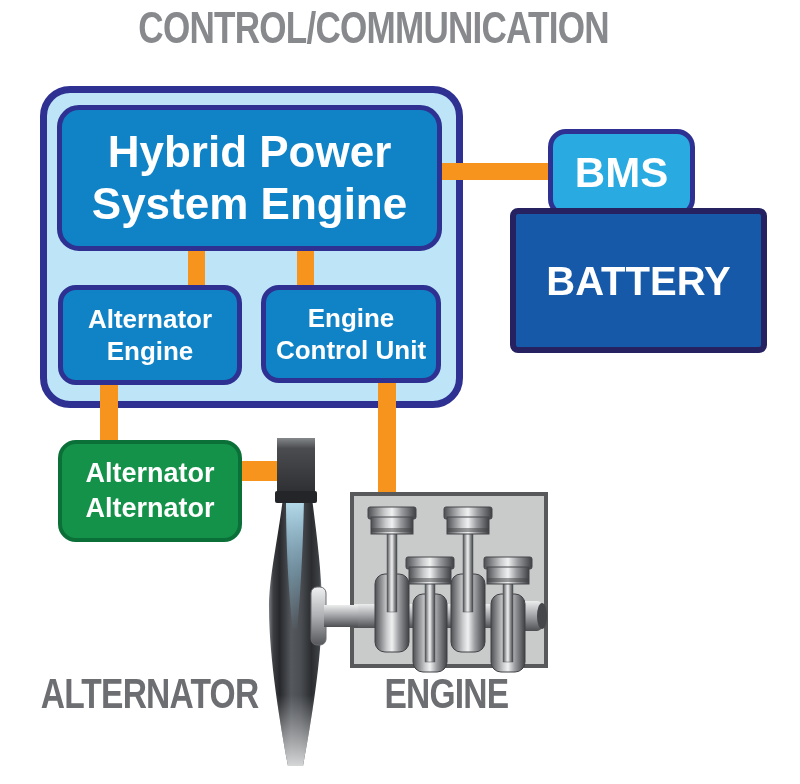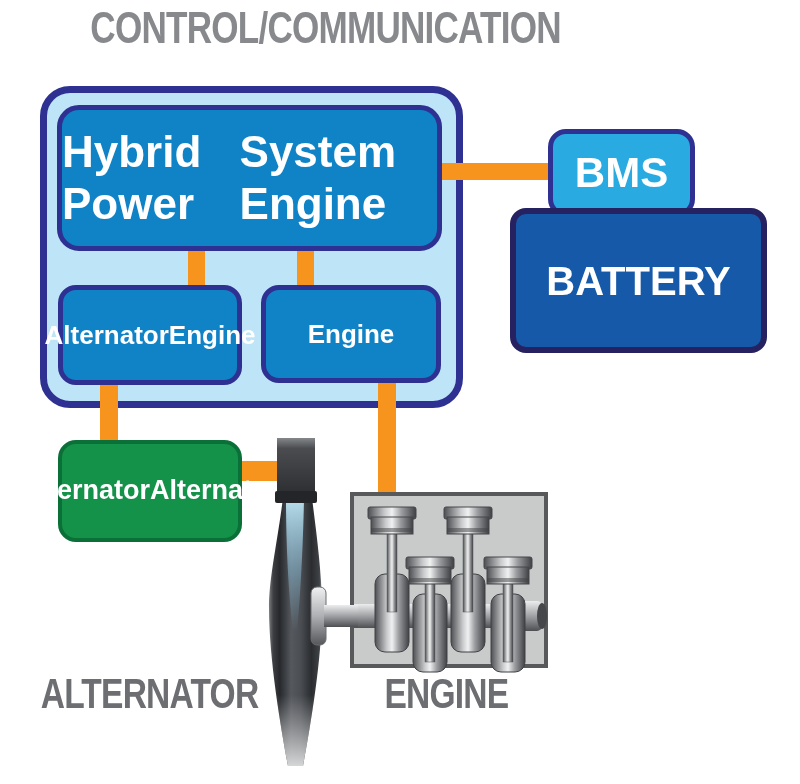--- a/index.html
+++ b/index.html
@@ -2,26 +2,26 @@
 <html style="--orange: #F7941E; --navy: #2E3192; --battery-border: #262262; --box-blue: #0F83C6; --container-blue: #BEE4F7; --bms-blue: #29ABE2; --battery-blue: #1659A8; --green: #15924A; --green-border: #0B7038; --label-gray: #6D6E71; --title-gray: #87898C; --engine-gray: #C9CBCB; --engine-border: #58595B;"><head>
 <meta charset="utf-8">
 <style>
   html,body{margin:0;padding:0;background:#fff;}
   #canvas{
     position:relative;width:800px;height:784px;background:#fff;overflow:hidden;
     font-family:"Liberation Sans","DejaVu Sans",sans-serif;
   }
   .abs{position:absolute;box-sizing:border-box;}
   .box{
-    display:flex;flex-direction:row;align-items:center;justify-content:center;
-    color:#fff;font-weight:bold;text-align:left;
+    display:flex;flex-direction:column;align-items:center;justify-content:center;
+    color:#fff;font-weight:bold;text-align:right;
   }
   .condensed{transform:scaleX(0.78);transform-origin:center;white-space:nowrap;display:inline-block;}
   .title{
-    left:0;top:5px;width:724px;height:46px;display:flex;align-items:center;justify-content:flex-start;
+    left:0;top:5px;width:724px;height:46px;display:flex;align-items:center;justify-content:center;
     color:var(--title-gray);font-size:45px;font-weight:bold;letter-spacing:-1px;z-index:5;padding-left:24px;
   }
   .outer-container{
     left:40px;top:86px;width:423px;height:322px;background:var(--container-blue);
     border:7px solid var(--navy);border-radius:30px;z-index:1;
   }
   .hpsc{
     left:57px;top:105px;width:385px;height:146px;background:var(--box-blue);
     border:5px solid var(--navy);border-radius:22px;font-size:44px;line-height:1.18;z-index:3;
   }
@@ -30,21 +30,21 @@
     font-size:26px;line-height:1.25;z-index:3;
   }
   .ac-box{left:58px;top:285px;width:184px;height:100px;}
   .ecu-box{left:261px;top:285px;width:180px;height:98px;}
   .bms-box{
     left:548px;top:129px;width:147px;height:88px;background:var(--bms-blue);
     border:5px solid var(--navy);border-radius:18px;font-size:42px;z-index:3;
   }
   .battery-box{
     left:510px;top:208px;width:257px;height:145px;background:var(--battery-blue);
-    border:6px solid var(--battery-border);border-radius:16px;font-size:40px;line-height:1.2;z-index:4;
+    border:6px solid var(--battery-border);border-radius:8px;font-size:40px;line-height:1.2;z-index:4;
   }
   .green-box{
     left:58px;top:440px;width:184px;height:102px;background:var(--green);
     border:4px solid var(--green-border);border-radius:18px;font-size:27px;line-height:1.3;z-index:3;
   }
   .connector{background:var(--orange);z-index:2;}
   .machinery{left:260px;top:430px;width:300px;height:354px;z-index:3;}
   .floor-label{
     display:flex;align-items:center;justify-content:center;color:var(--label-gray);
     font-size:43px;font-weight:bold;letter-spacing:-1px;z-index:5;
@@ -75,20 +75,21 @@
     <span>System Engine</span>
   </div>
 
   <div class="abs box sub-box ac-box">
     <span>Alternator</span>
     <span>Engine</span>
   </div>
 
   <div class="abs box sub-box ecu-box">
     <span>Engine</span>
+    <span>Control Unit</span>
   </div>
 
   <div class="abs box bms-box">
     <span>BMS</span>
   </div>
 
   <div class="abs box battery-box">
     <span>BATTERY</span>
   </div>
 

